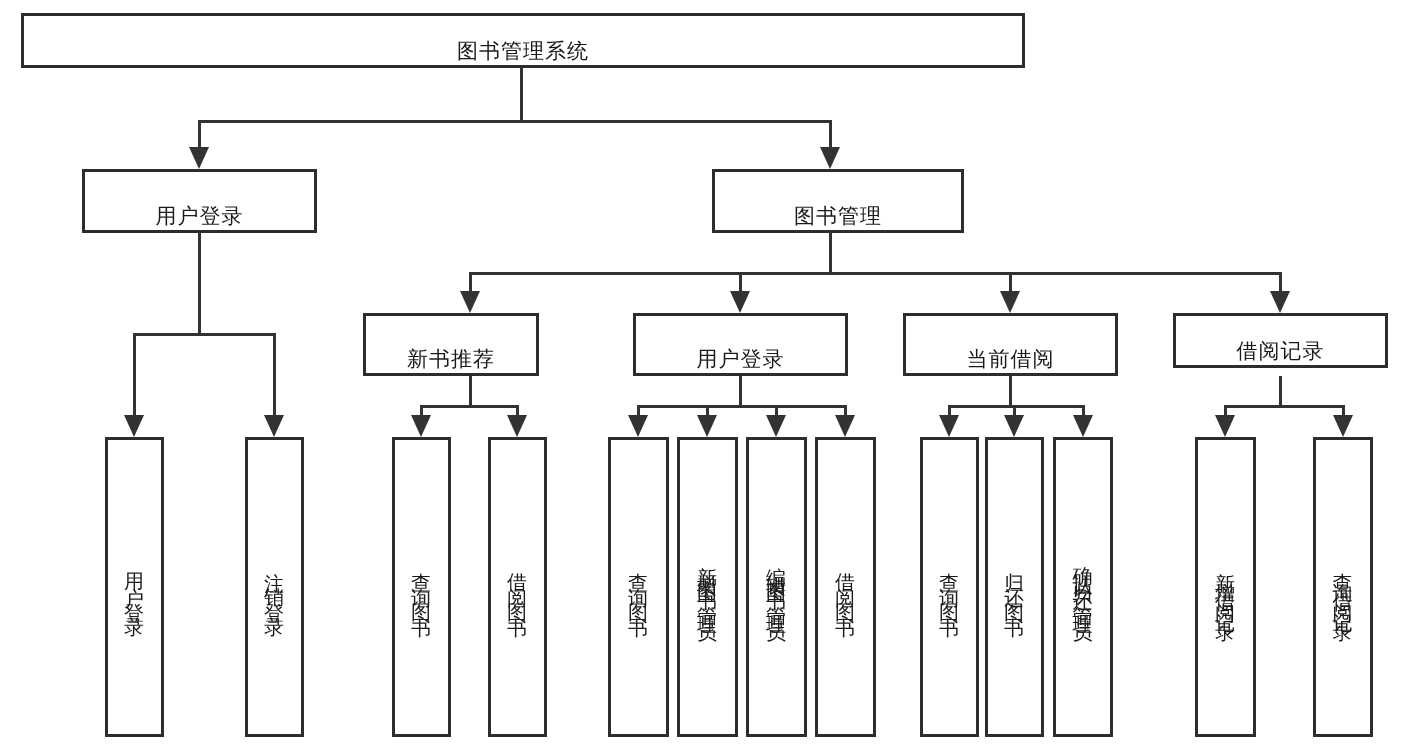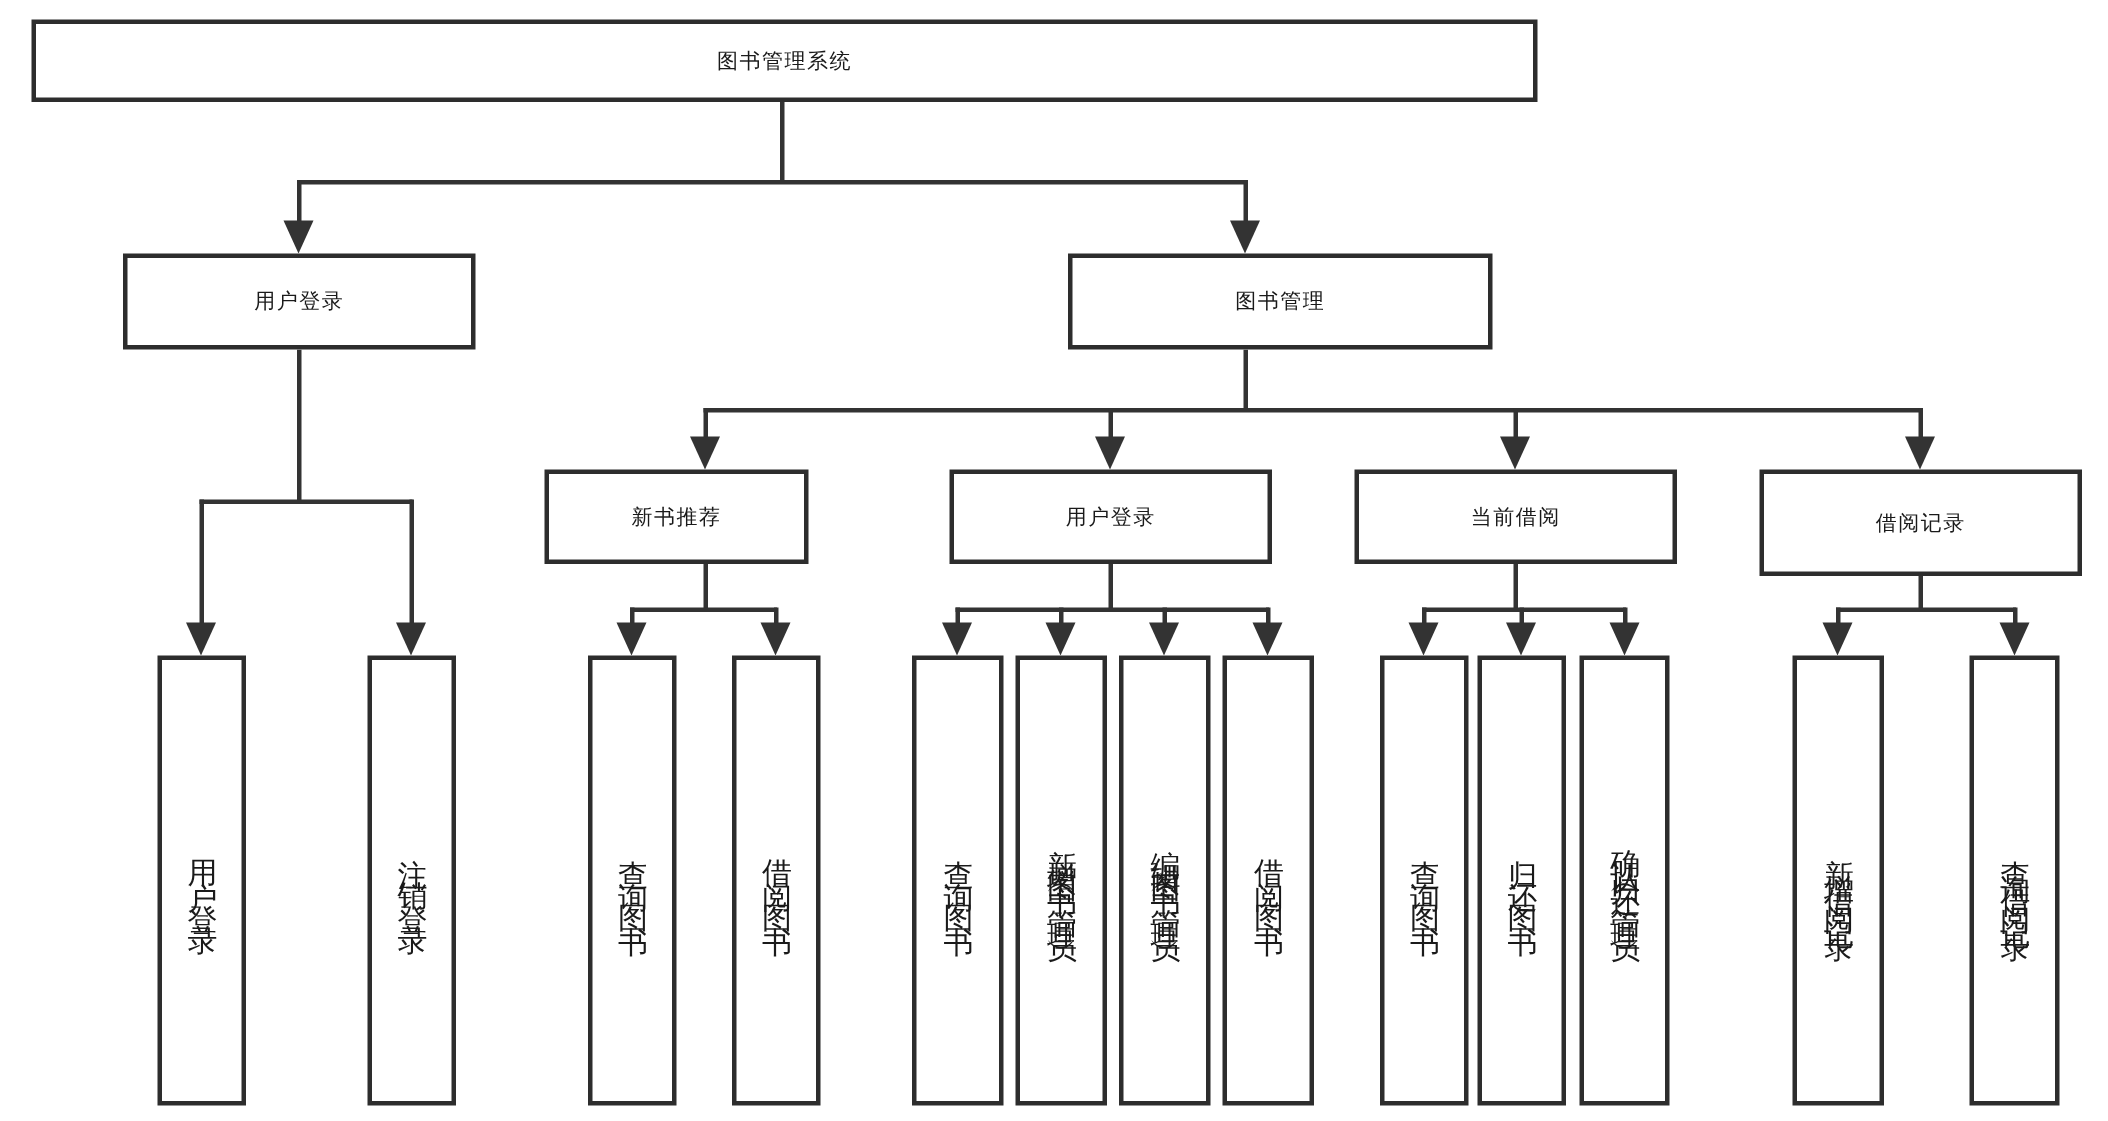--- a/index.html
+++ b/index.html
@@ -1,20 +1,20 @@
 <!DOCTYPE html>
 <html><head>
 <meta charset="utf-8">
 <style>
   html,body{margin:0;padding:0;background:#fff;}
   body{font-family:"Liberation Sans","DejaVu Sans",sans-serif;}
   .canvas{position:relative;width:1405px;height:747px;background:#ffffff;overflow:hidden;}
   .node{position:absolute;box-sizing:border-box;border:3px solid #2d2d2d;background:#ffffff;
         display:flex;align-items:center;justify-content:center;color:#1a1a1a;}
-  .node.h{font-size:14px;letter-spacing:1px;}
+  .node.h{font-size:21px;letter-spacing:1px;align-items:flex-end;}
   .node.v span{writing-mode:vertical-lr;text-orientation:mixed;font-size:20px;line-height:1;}
   .vt-s span{letter-spacing:15px;}
   .vt-m span{letter-spacing:10px;}
   .vt-l span{letter-spacing:8px;}
   .cline{position:absolute;background:#333333;}
   .carrow{position:absolute;width:0;height:0;border-left:10px solid transparent;
           border-right:10px solid transparent;border-top:22px solid #333333;}
   .watermark{position:absolute;right:8px;bottom:5px;font-size:19px;color:rgba(150,150,156,0.95);
              letter-spacing:1px;text-shadow:1px 1px 0 rgba(252,100,120,0.25);z-index:5;}
 </style>
@@ -78,34 +78,34 @@
       <div class="carrow" style="left: 1333px; top: 415px;"></div>
     </div>
 
   <div class="node h" style="left:21px;top:13px;width:1004px;height:55px">
     <span>图书管理系统</span>
   </div>
 
   <div class="node h" style="left:82px;top:169px;width:235px;height:64px">
     <span>用户登录</span>
   </div>
-  <div class="node h" style="left:712px;top:169px;width:283px;height:64px">
+  <div class="node h" style="left:712px;top:169px;width:252px;height:64px">
     <span>图书管理</span>
   </div>
 
   <div class="node h" style="left:363px;top:313px;width:176px;height:63px">
     <span>新书推荐</span>
   </div>
   <div class="node h" style="left:633px;top:313px;width:215px;height:63px">
     <span>用户登录</span>
   </div>
   <div class="node h" style="left:903px;top:313px;width:215px;height:63px">
     <span>当前借阅</span>
   </div>
-  <div class="node h" style="left:1173px;top:313px;width:215px;height:71px">
+  <div class="node h" style="left:1173px;top:313px;width:215px;height:55px">
     <span>借阅记录</span>
   </div>
 
   <div class="node v vt-s" style="left:105px;top:437px;width:59px;height:300px">
     <span>用户登录</span>
   </div>
   <div class="node v vt-s" style="left:245px;top:437px;width:59px;height:300px">
     <span>注销登录</span>
   </div>
 

